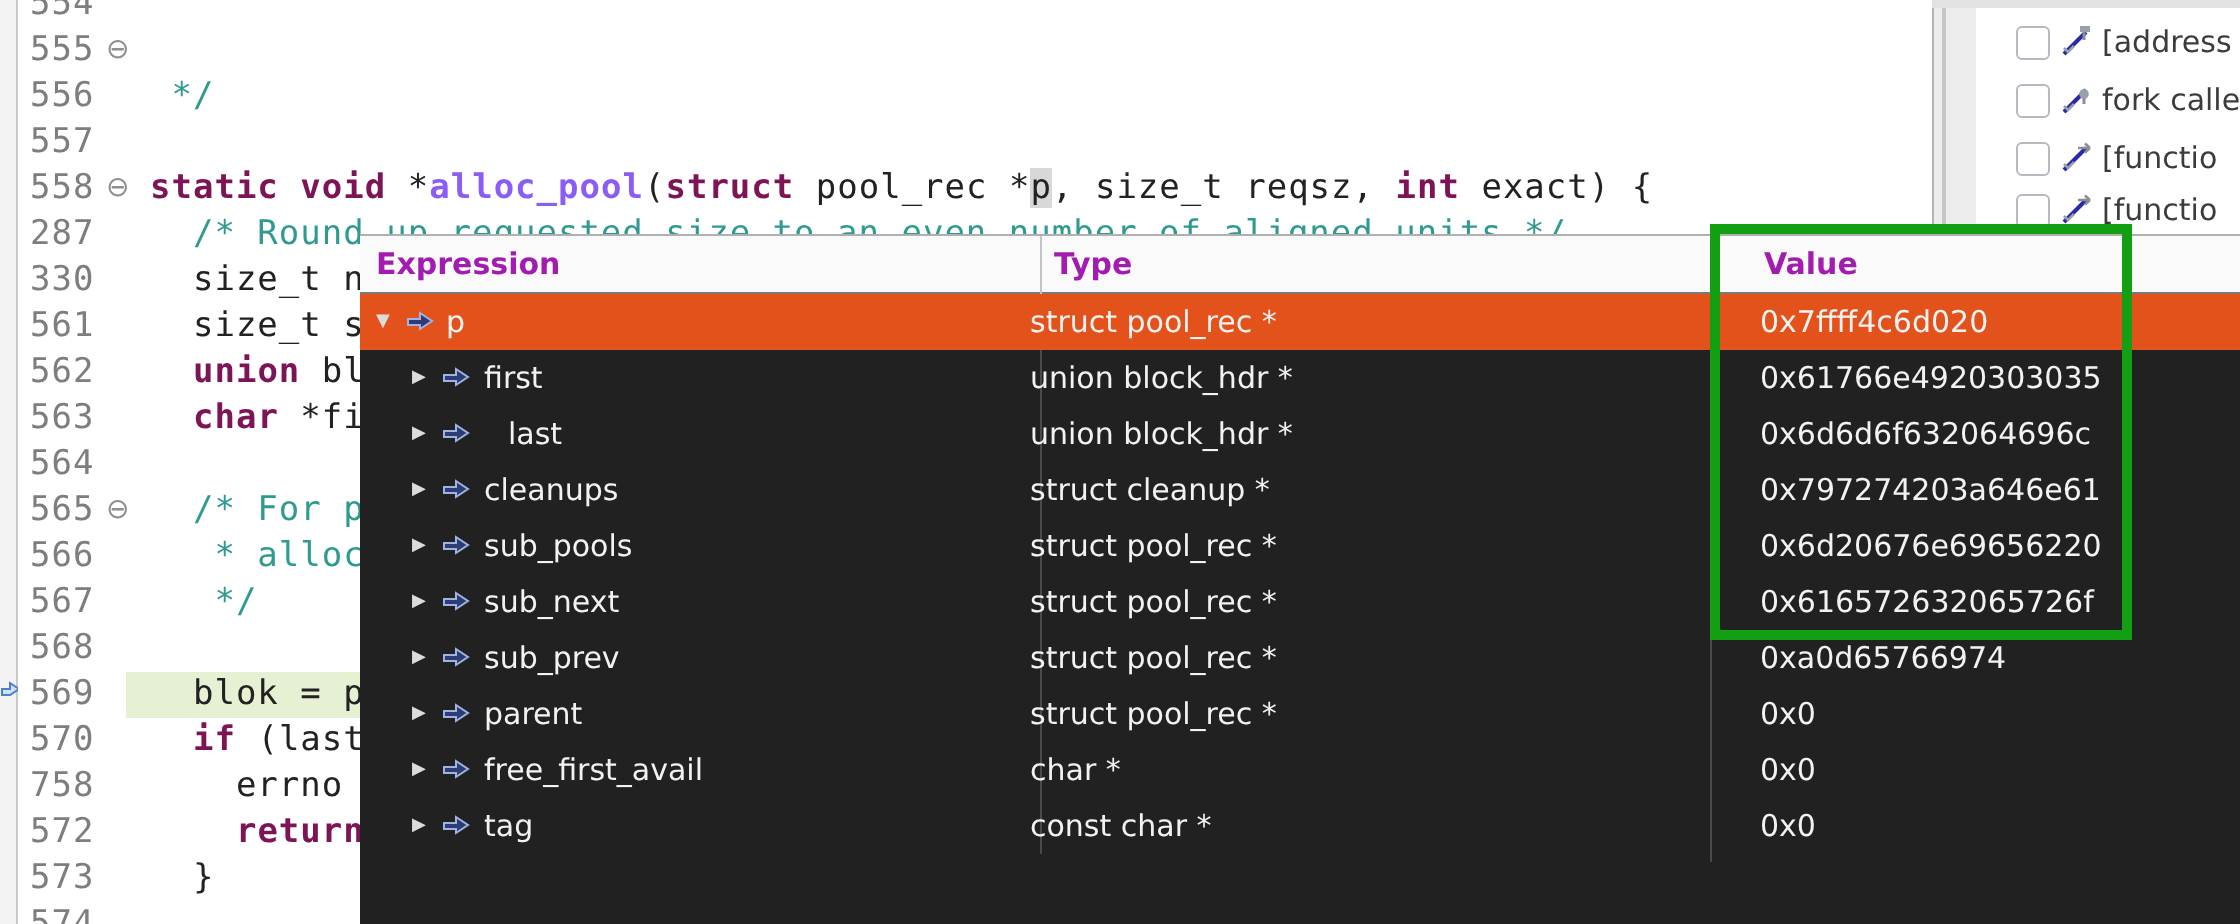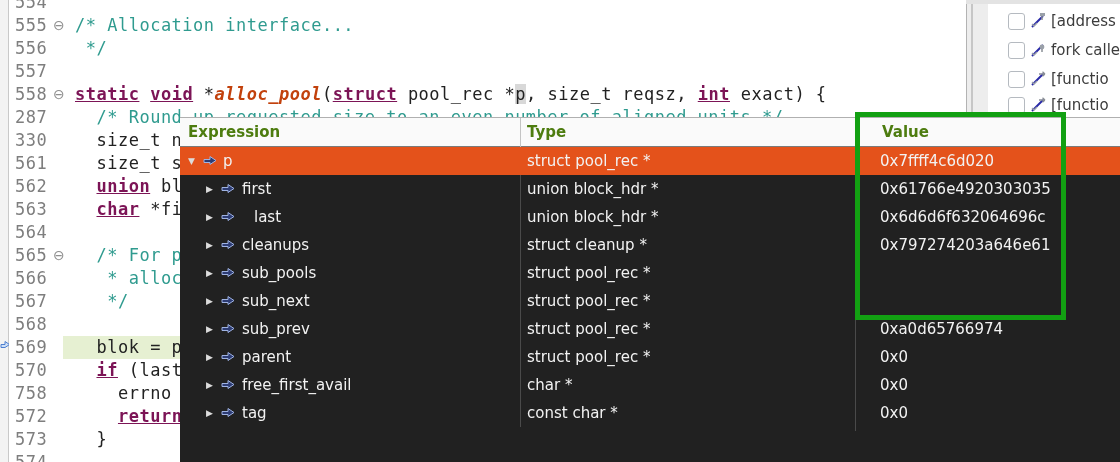--- a/index.html
+++ b/index.html
@@ -9,22 +9,22 @@
   
   .ruler{position:absolute;left:0;top:0;width:8px;height:462px;background:#f3f3f3;
          border-right:1px solid #c9c9c9;z-index:1;}
   .editor{position:absolute;left:9px;top:0;width:957px;height:462px;background:#ffffff;
           overflow:hidden;z-index:2;}
   .line{position:absolute;left:0;width:100%;height:23px;line-height:23px;white-space:pre;
         font-family:"DejaVu Sans Mono",monospace;font-size:17px;letter-spacing:.5px;}
   .ln{position:absolute;left:6px;color:#7e7e7e;}
   .fold{position:absolute;left:44px;color:#8f8f8f;font-size:14px;font-family:"DejaVu Sans",sans-serif;}
   .code{position:absolute;left:66px;color:#222;}
-  .kw{color:#7c1456;font-weight:bold;text-decoration:underline;}
-  .fn{color:#c2410c;font-weight:bold;font-style:italic;}
+  .kw{color:#7c1456;font-weight:bold;}
+  .fn{color:#8b5cf6;font-weight:bold;}
   .cm{color:#2f9b8f;}
   .pl{color:#222;}
   .hl{background:#d8d8d8;}
   .curline{position:absolute;left:54px;top:336px;width:903px;height:23px;background:#e6f0d2;}
 
   
   .splitter{position:absolute;left:966px;top:0;width:22px;height:462px;background:#ededed;
             border-left:1px solid #b3b3b3;z-index:3;}
   .splitter .inner{position:absolute;left:4px;top:0;width:2px;height:462px;background:#c6c6c6;}
   .bp-panel{position:absolute;left:988px;top:0;width:132px;height:462px;background:#ffffff;z-index:3;}
@@ -33,50 +33,50 @@
   .bp-check{position:absolute;left:0;top:3px;width:15px;height:15px;background:#fff;
             border:1px solid #b5bac0;border-radius:3px;}
   .bp-icon{position:absolute;left:21px;top:2px;width:18px;height:18px;}
   .bp-label{position:absolute;left:43px;top:0;white-space:pre;font-size:15px;color:#3c3c3c;width:120px;}
 
   
   .popup{position:absolute;left:180px;top:117px;width:940px;height:345px;background:#212121;
          border-top:1px solid #b0b0b0;z-index:5;}
   .pheader{position:absolute;left:0;top:0;width:940px;height:29px;background:#fafafa;
            border-bottom:1px solid #7a7a7a;box-sizing:border-box;}
-  .pheader span{position:absolute;top:0;line-height:28px;font-size:15px;font-weight:600;color:#4d7c0f;}
+  .pheader span{position:absolute;top:0;line-height:28px;font-size:15px;font-weight:600;color:#a21caf;}
   .hdiv{position:absolute;top:0;width:1px;height:29px;background:#c4c4c4;}
   .vdiv{position:absolute;width:1px;background:#4a4a4a;}
   .prow{position:absolute;left:0;width:940px;height:28px;line-height:28px;font-size:15px;color:#f2f2f2;}
   .prow.selected{background:#e4521b;}
   .expander{position:absolute;top:0;font-size:9px;color:#dcdcdc;}
   .varicon{position:absolute;top:8px;}
   .exp-name{position:absolute;top:0;white-space:pre;}
-  .ptype{position:absolute;left:347px;top:0;white-space:pre;text-align:center;}
+  .ptype{position:absolute;left:335px;top:0;white-space:pre;text-align:center;}
   .pvalue{position:absolute;left:700px;top:0;white-space:pre;}
 
   
   .green-box{position:absolute;left:855px;top:112px;width:201px;height:198px;
              border:5px solid #12a012;z-index:8;pointer-events:none;}
 
   .ip-arrow{position:absolute;left:0;top:339px;z-index:2;}
 </style>
 </head>
 <body>
 
 <div class="ruler"></div>
 <svg class="ip-arrow" width="11" height="11" viewBox="0 0 11 11">
   <path d="M1 5.5 h4 V2.5 l4.5 3 -4.5 3 V8.5 H1 z" fill="#cfe0f7" stroke="#4d7fd0" stroke-width="1"></path>
 </svg>
 
 <div class="editor">
   <div class="curline"></div>
 
   <div class="line" style="top:-9px"><span class="ln">554</span></div>
-  <div class="line" style="top:14px"><span class="ln">555</span><span class="fold">⊖</span><span class="code"><span class="cm">/* Allocation interface...</span></span></div>
+  <div class="line" style="top:14px"><span class="ln">555</span><span class="fold">⊖</span></div>
   <div class="line" style="top:37px"><span class="ln">556</span><span class="code"><span class="cm"> */</span></span></div>
   <div class="line" style="top:60px"><span class="ln">557</span></div>
   <div class="line" style="top:83px"><span class="ln">558</span><span class="fold">⊖</span><span class="code"><span class="kw">static</span><span class="pl"> </span><span class="kw">void</span><span class="pl"> *</span><span class="fn">alloc_pool</span><span class="pl">(</span><span class="kw">struct</span><span class="pl"> pool_rec *</span><span class="pl hl">p</span><span class="pl">, size_t reqsz, </span><span class="kw">int</span><span class="pl"> exact) {</span></span></div>
   <div class="line" style="top:106px"><span class="ln">287</span><span class="code"><span class="cm">  /* Round up requested size to an even number of aligned units */</span></span></div>
   <div class="line" style="top:129px"><span class="ln">330</span><span class="code"><span class="pl">  size_t no</span></span></div>
   <div class="line" style="top:152px"><span class="ln">561</span><span class="code"><span class="pl">  size_t sz</span></span></div>
   <div class="line" style="top:175px"><span class="ln">562</span><span class="code"><span class="pl">  </span><span class="kw">union</span><span class="pl"> blo</span></span></div>
   <div class="line" style="top:198px"><span class="ln">563</span><span class="code"><span class="pl">  </span><span class="kw">char</span><span class="pl"> *fir</span></span></div>
   <div class="line" style="top:221px"><span class="ln">564</span></div>
   <div class="line" style="top:244px"><span class="ln">565</span><span class="fold">⊖</span><span class="code"><span class="cm">  /* For pe</span></span></div>
@@ -185,28 +185,30 @@
     <span class="ptype">struct cleanup *</span>
     <span class="pvalue">0x797274203a646e61</span>
   </div>
   <div class="prow" style="top:141px">
     <span class="expander" style="left:26px">▶</span>
     <svg class="varicon" style="left:41px" width="14" height="11" viewBox="0 0 14 11">
         <path d="M1 4.5 h6 V1.5 l6 4 -6 4 V7.5 H1 z" fill="#2d3c74" stroke="#9fb3e3" stroke-width="1"></path>
       </svg>
     <span class="exp-name" style="left:62px">sub_pools</span>
     <span class="ptype">struct pool_rec *</span>
+    <span class="pvalue">0x6d20676e69656220</span>
   </div>
   <div class="prow" style="top:169px">
     <span class="expander" style="left:26px">▶</span>
     <svg class="varicon" style="left:41px" width="14" height="11" viewBox="0 0 14 11">
         <path d="M1 4.5 h6 V1.5 l6 4 -6 4 V7.5 H1 z" fill="#2d3c74" stroke="#9fb3e3" stroke-width="1"></path>
       </svg>
     <span class="exp-name" style="left:62px">sub_next</span>
     <span class="ptype">struct pool_rec *</span>
+    <span class="pvalue">0x616572632065726f</span>
   </div>
   <div class="prow" style="top:197px">
     <span class="expander" style="left:26px">▶</span>
     <svg class="varicon" style="left:41px" width="14" height="11" viewBox="0 0 14 11">
         <path d="M1 4.5 h6 V1.5 l6 4 -6 4 V7.5 H1 z" fill="#2d3c74" stroke="#9fb3e3" stroke-width="1"></path>
       </svg>
     <span class="exp-name" style="left:62px">sub_prev</span>
     <span class="ptype">struct pool_rec *</span>
     <span class="pvalue">0xa0d65766974</span>
   </div>

